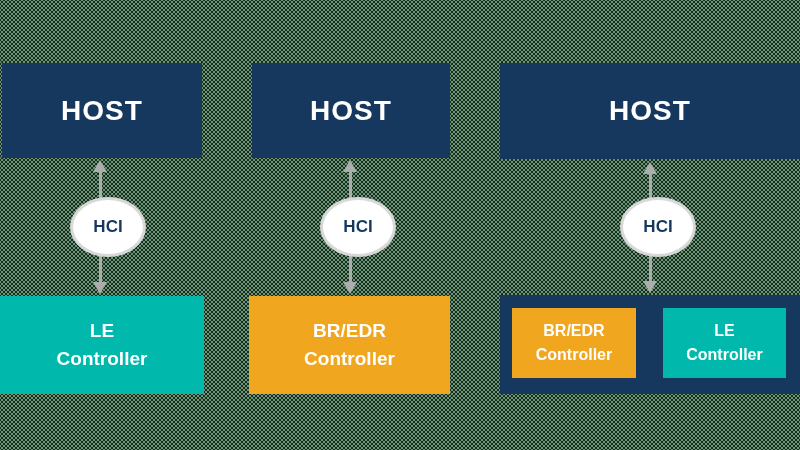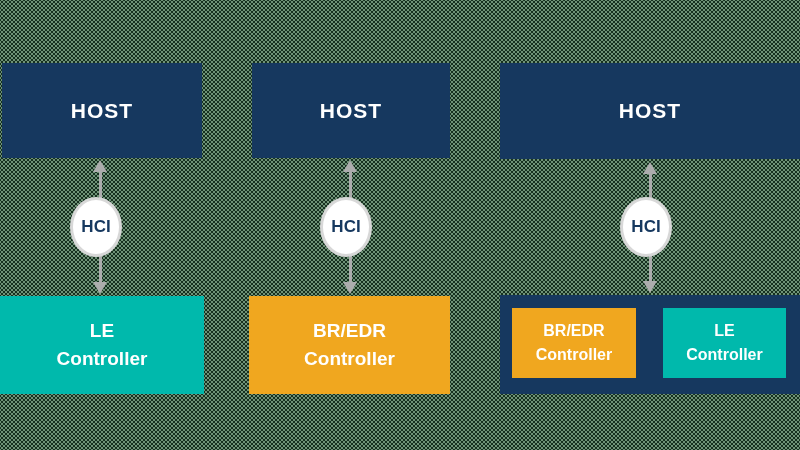--- a/index.html
+++ b/index.html
@@ -24,21 +24,21 @@
     display: flex;
     align-items: center;
     justify-content: center;
     text-align: center;
   }
 
   .host-box { z-index: 2; }
   .host-label {
     color: #FFFFFF;
     font-weight: 700;
-    font-size: 21px;
+    font-size: 28px;
     letter-spacing: 1px;
   }
 
   .ctrl-box { z-index: 2; text-align: center; }
   .ctrl-label {
     color: #FFFFFF;
     font-weight: 700;
     font-size: 19px;
     line-height: 1.45;
   }
@@ -63,21 +63,21 @@
     border-bottom: 12px solid #ADADAD;
   }
   .arrow .head.down {
     border-left: 7px solid rgba(0,0,0,0);
     border-right: 7px solid rgba(0,0,0,0);
     border-top: 12px solid #ADADAD;
   }
 
   .hci-circle {
     position: absolute;
-    width: 52px;
+    width: 76px;
     height: 60px;
     border-radius: 50%;
     background: #FFFFFF;
     border: 3px solid #D8D8D8;
     display: flex;
     align-items: center;
     justify-content: center;
     z-index: 3;
   }
   .hci-label {

